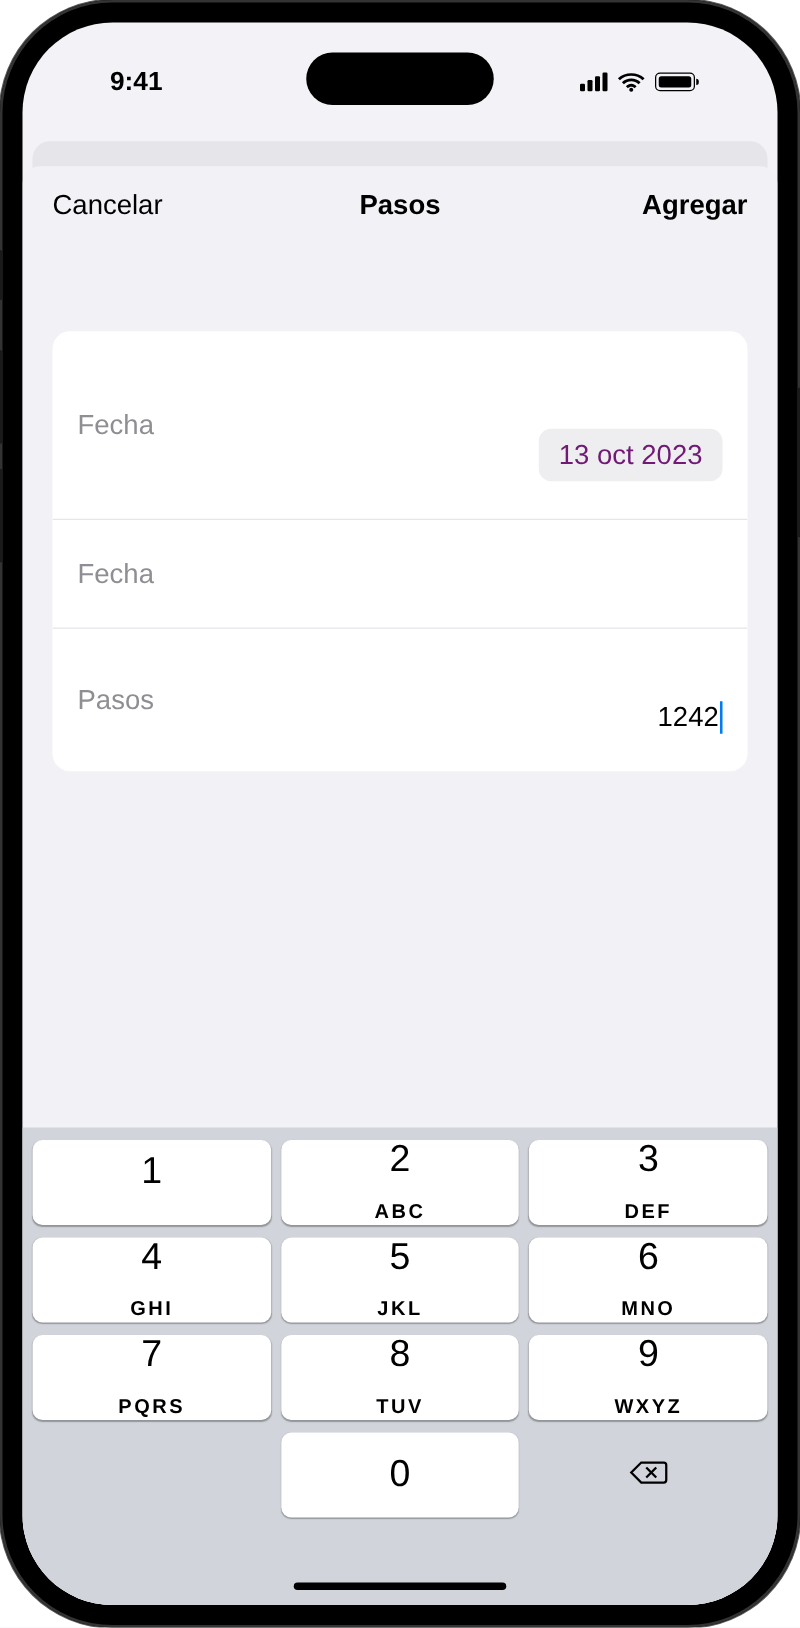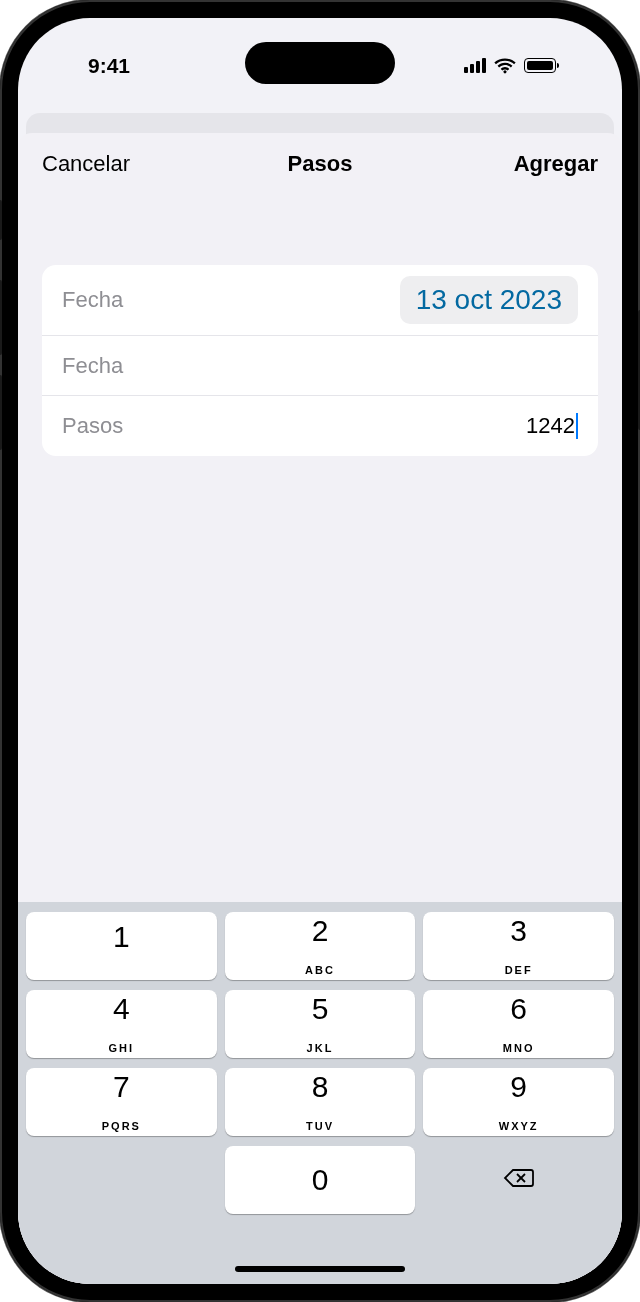--- a/index.html
+++ b/index.html
@@ -155,51 +155,53 @@
     .form-container {
       margin: 70px 24px 0;
       background: #fff;
       border-radius: 14px;
       overflow: hidden;
     }
     .form-row {
       display: flex;
       justify-content: space-between;
       align-items: center;
-      padding: 11px 20px;
+      padding: 30px 20px;
       border-bottom: 0.5px solid #e5e5ea;
       min-height: 60px;
     }
     .form-row:last-child {
       border-bottom: none;
     }
     .form-label {
       font-size: 22px;
       color: #8e8e93;
       font-weight: 400;
     }
     .form-value-pill {
       background: #eeeef0;
       padding: 8px 16px;
       border-radius: 10px;
-      font-size: 28px;
-      color: #0369a1;
+      font-size: 22px;
+      color: #701a75;
+      margin-top: 48px;
     }
     .form-value-input {
       font-size: 22px;
       color: #000;
       text-align: right;
       border: none;
       outline: none;
       background: transparent;
       position: relative;
     }
     .input-wrapper {
       position: relative;
       display: flex;
+      margin-top: 28px;
     }
     .cursor {
       width: 2px;
       height: 26px;
       background: #007aff;
       display: inline-block;
       margin-left: 1px;
       animation: blink 1s infinite;
     }
     @keyframes blink {
@@ -231,21 +233,21 @@
       box-shadow: 0 1px 1px rgba(0,0,0,0.3);
       cursor: pointer;
     }
     .key-number {
       font-size: 30px;
       font-weight: 400;
       color: #000;
       line-height: 1;
     }
     .key-letters {
-      font-size: 11px;
+      font-size: 16px;
       font-weight: 700;
       color: #000;
       letter-spacing: 2px;
       margin-top: 18px;
     }
     .key.blank {
       background: transparent;
       box-shadow: none;
     }
     .key.delete {

